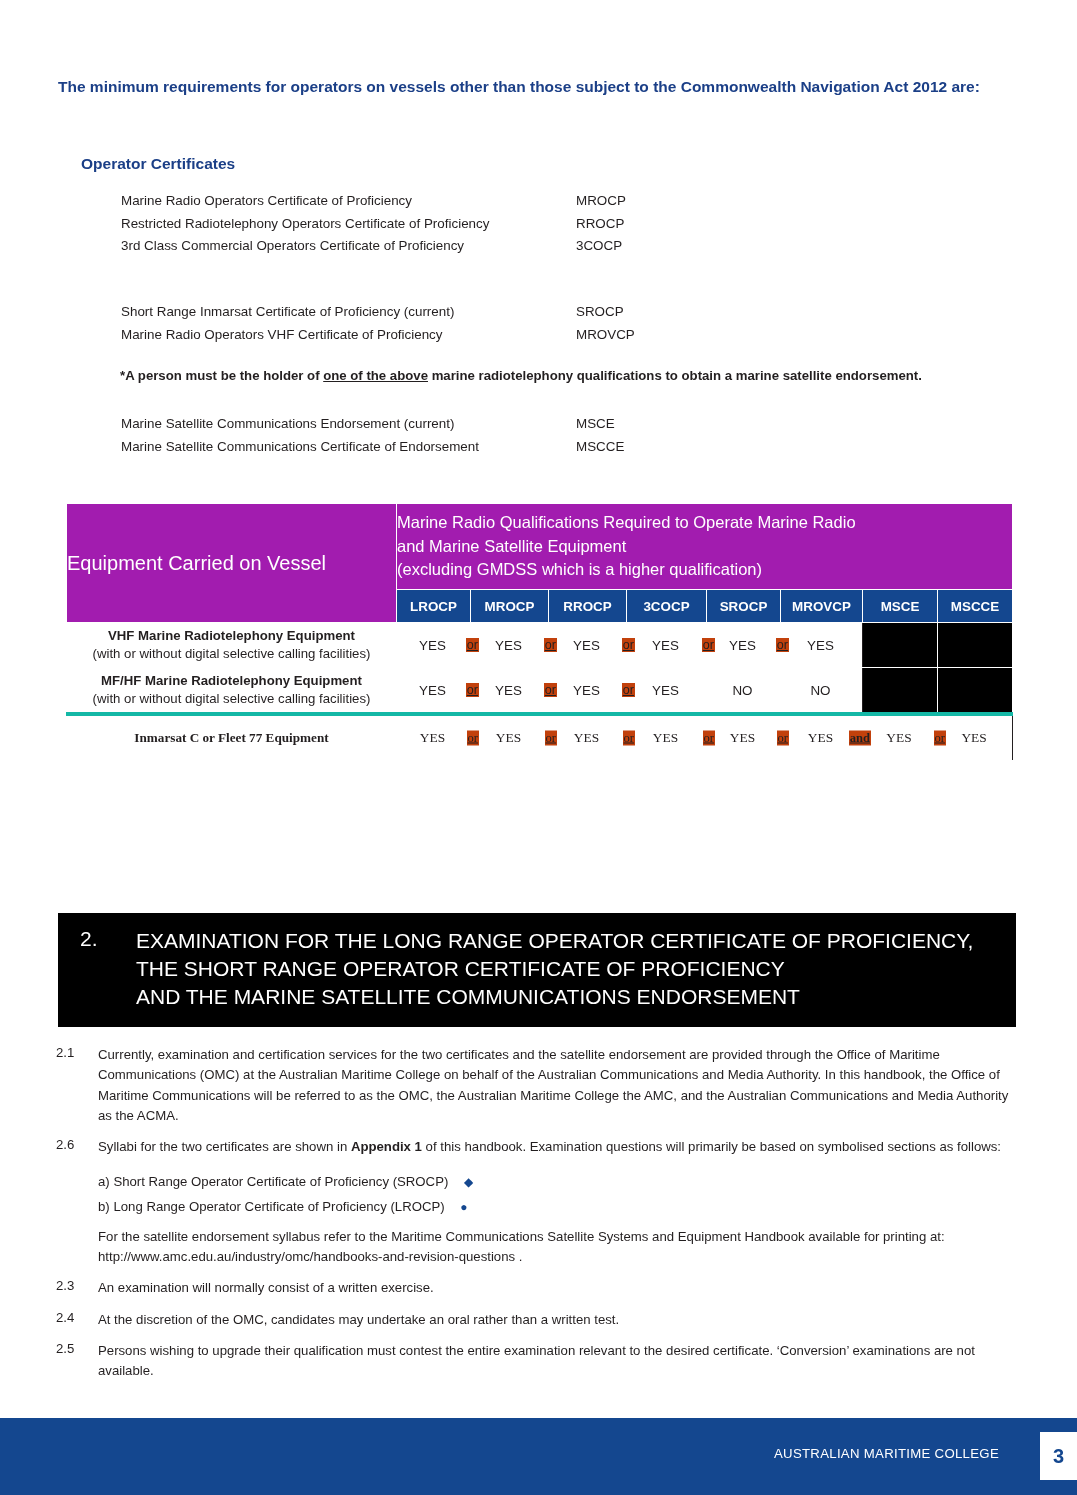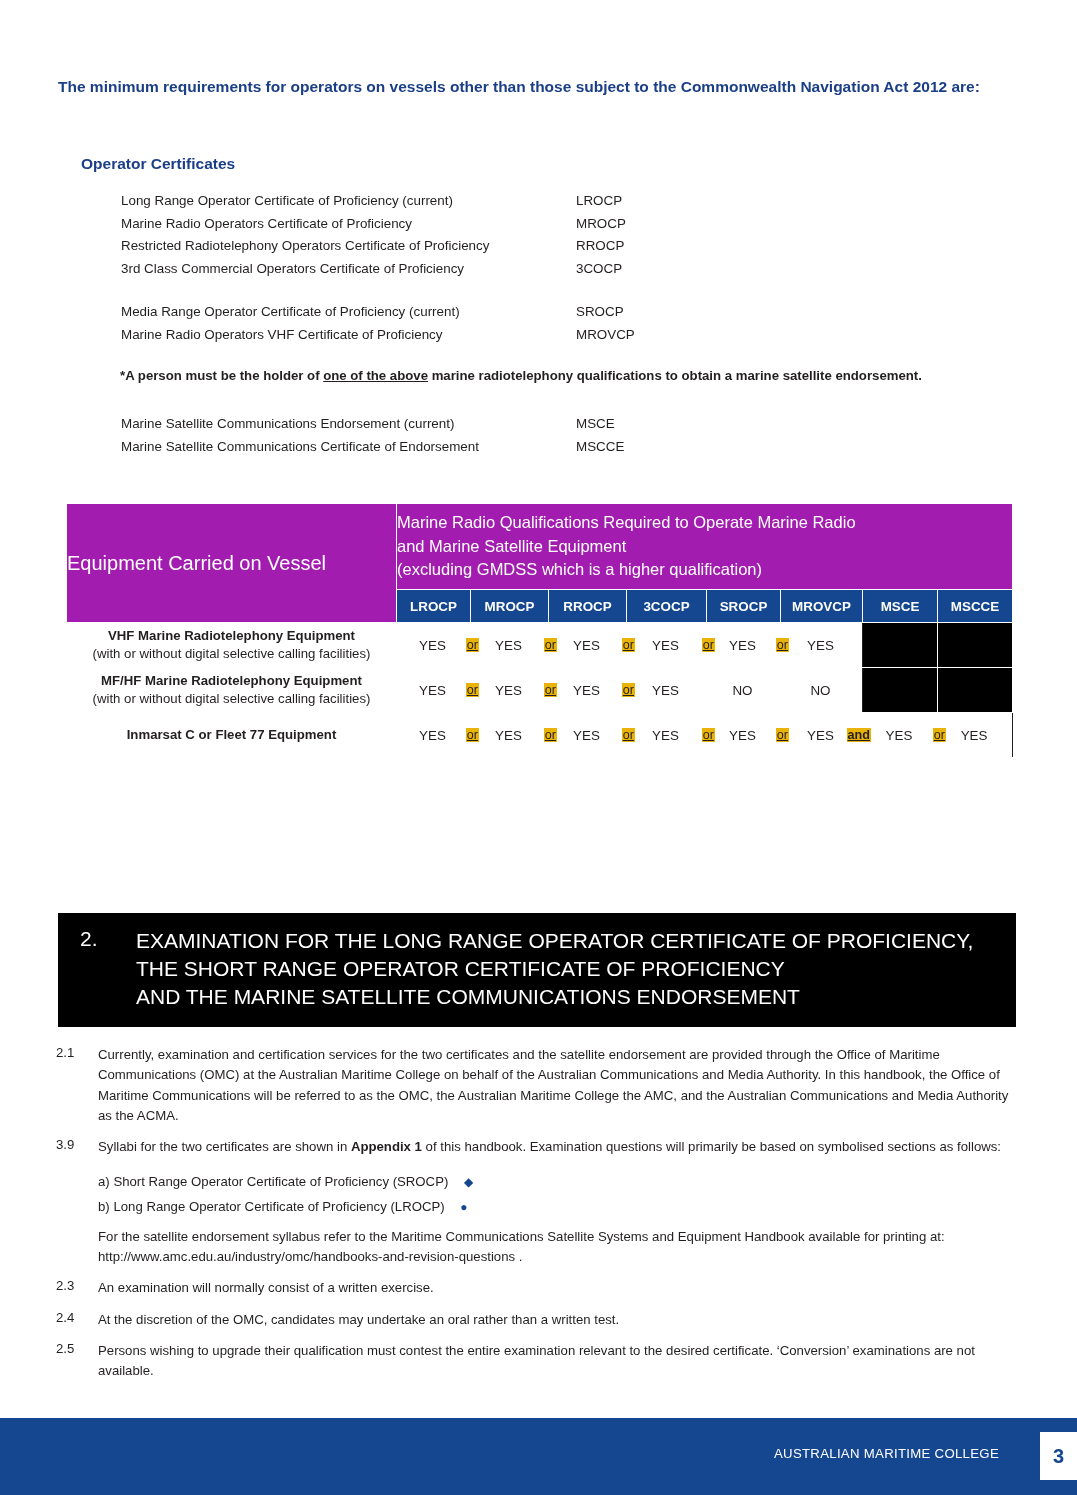--- a/index.html
+++ b/index.html
@@ -138,34 +138,34 @@
     padding-right: 2px;
   }
   .cell .conj {
     position: absolute;
     right: -9px;
     top: 50%;
     transform: translateY(-50%);
     font-size: 12.6px;
     text-decoration: underline;
     z-index: 3;
-    background: #eab308;
+    background: #c2410c;
     padding: 0 1px;
   }
   .cell .conj.bold {
     font-weight: bold;
     text-decoration: underline;
   }
   .cell.sep-right { border-right: 1px solid #231f20; }
   .cell.sep-left { border-left: 1px solid #231f20; }
   .blackcell {
     background: #000000;
     border: 1px solid #000000;
   }
-  .matrix .last-row td { border-top: 1px solid #14b8a6; }
+  .matrix .last-row td { border-top: 4px solid #14b8a6; font-family: Liberation Serif, serif; }
 
   
   .banner {
     position: absolute;
     left: 58px;
     top: 913px;
     width: 958px;
     background: #000000;
     color: #ffffff;
     padding: 14px 0 16px 0;
@@ -263,40 +263,36 @@
 <body>
 
 <div class="page">
 
   <div class="intro">The minimum requirements for operators on vessels other than those subject to the Commonwealth Navigation Act 2012 are:</div>
 
   <div class="section-heading">Operator Certificates</div>
 
   <div class="cert-list" id="cert-block-1">
     <div class="row">
-      <span class="name">Long Range Operator Certificate of Proficiency (current)</span>
-      <span class="abbr">LROCP</span>
-    </div>
-    <div class="row">
       <span class="name">Marine Radio Operators Certificate of Proficiency</span>
       <span class="abbr">MROCP</span>
     </div>
     <div class="row">
       <span class="name">Restricted Radiotelephony Operators Certificate of Proficiency</span>
       <span class="abbr">RROCP</span>
     </div>
     <div class="row">
       <span class="name">3rd Class Commercial Operators Certificate of Proficiency</span>
       <span class="abbr">3COCP</span>
     </div>
   </div>
 
   <div class="cert-list" id="cert-block-2">
     <div class="row">
-      <span class="name">Media Range Operator Certificate of Proficiency (current)</span>
+      <span class="name">Short Range Inmarsat Certificate of Proficiency (current)</span>
       <span class="abbr">SROCP</span>
     </div>
     <div class="row">
       <span class="name">Marine Radio Operators VHF Certificate of Proficiency</span>
       <span class="abbr">MROVCP</span>
     </div>
   </div>
 
   <div class="note">
     <span>*A person must be the holder of </span><u>one of the above</u><span> marine radiotelephony qualifications to obtain a marine satellite endorsement.</span>
@@ -403,21 +399,21 @@
   </div>
 
   <div class="paras">
 
     <div class="para">
       <div class="num">2.1</div>
       <div class="body">Currently, examination and certification services for the two certificates and the satellite endorsement are provided through the Office of Maritime Communications (OMC) at the Australian Maritime College on behalf of the Australian Communications and Media Authority.  In this handbook, the Office of Maritime Communications will be referred to as the OMC, the Australian Maritime College the AMC, and the Australian Communications and Media Authority as the ACMA.</div>
     </div>
 
     <div class="para">
-      <div class="num">3.9</div>
+      <div class="num">2.6</div>
       <div class="body">
         <span>Syllabi for the two certificates are shown in </span><b>Appendix 1</b><span> of this handbook.  Examination questions will primarily be based on symbolised sections as follows:</span>
       </div>
     </div>
 
     <div class="sub">
       <div>
         <span>a) Short Range Operator Certificate of Proficiency (SROCP)</span>
         <span class="marker-diamond">◆</span>
       </div>

